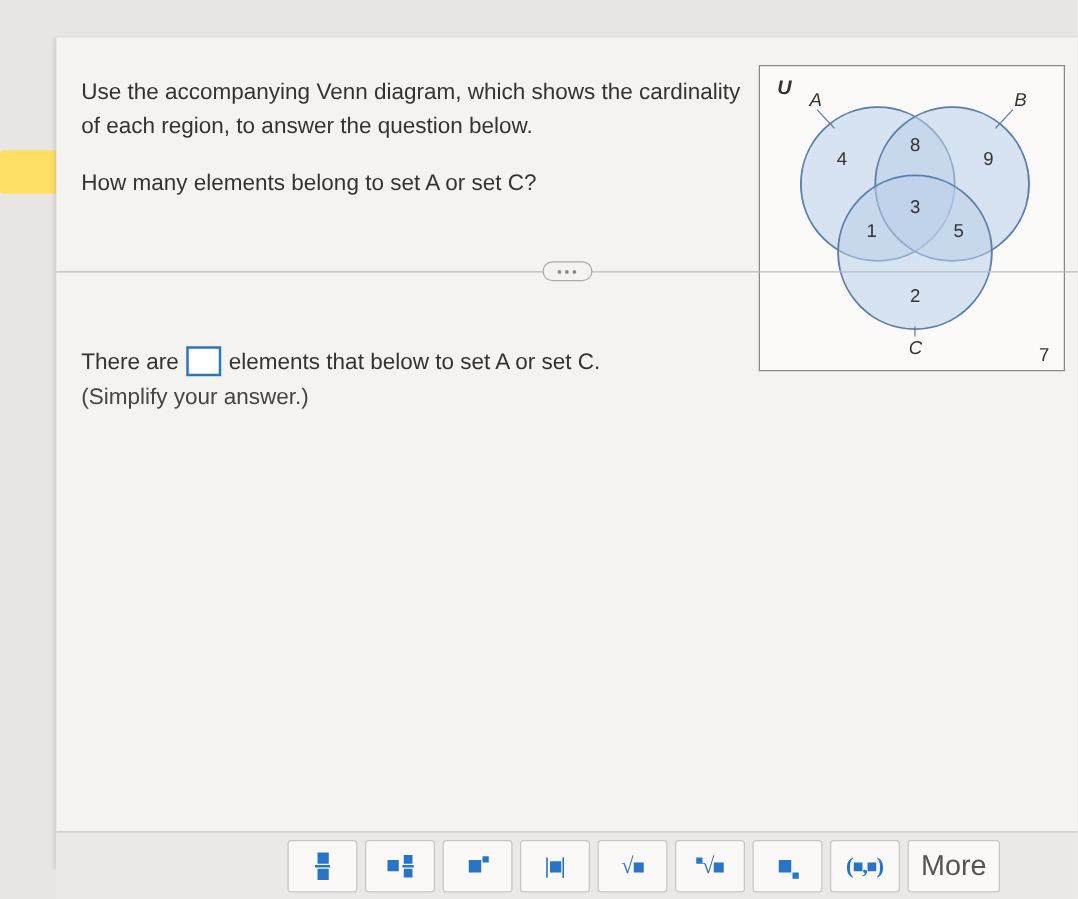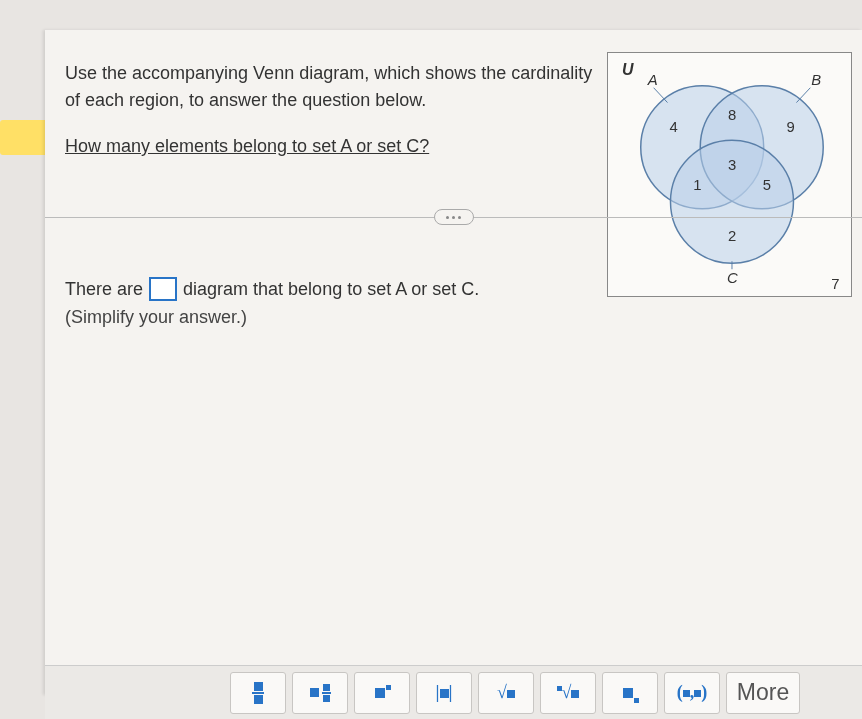--- a/index.html
+++ b/index.html
@@ -35,21 +35,20 @@
     .question-text {
       font-size: 18px;
       color: #333;
       line-height: 1.5;
       max-width: 530px;
     }
     .question-sub {
       margin-top: 22px;
       font-size: 18px;
       color: #333;
-      text-decoration: underline;
     }
     .venn-box {
       position: absolute;
       right: 10px;
       top: 22px;
       width: 245px;
       height: 245px;
       border: 1px solid #888;
       background: #fbfaf8;
     }
@@ -231,21 +230,21 @@
       <span></span>
         <span></span>
         <span></span>
     </div>
   </div>
 
   <div class="answer-section">
     <div class="answer-line">
       <span>There are</span>
       <input class="answer-input" type="text" value="" style="">
-      <span>diagram that belong to set A or set C.</span>
+      <span>elements that below to set A or set C.</span>
     </div>
     <div class="answer-hint">(Simplify your answer.)</div>
   </div>
 
 </div>
 
 <div class="toolbar">
   <button class="tool-btn">
     <span class="frac-icon">
       <span class="sq"></span>

